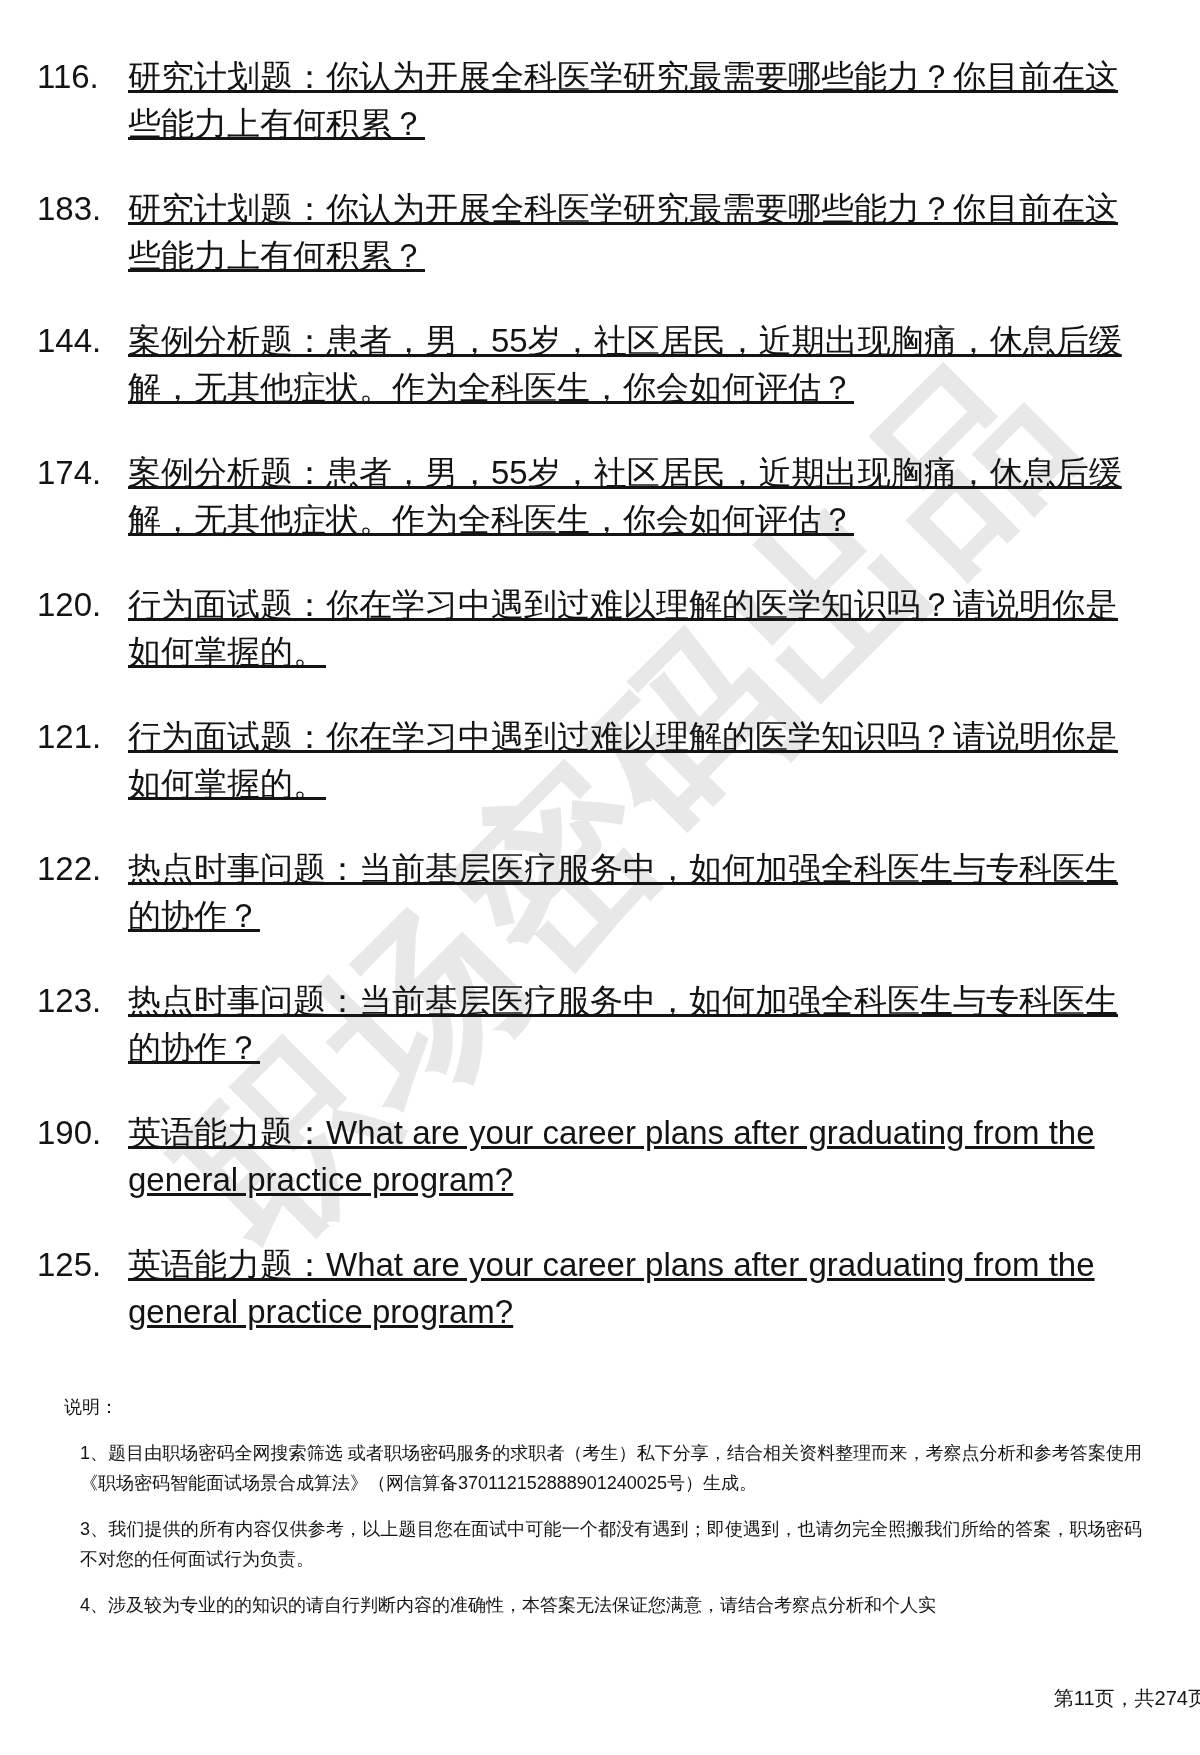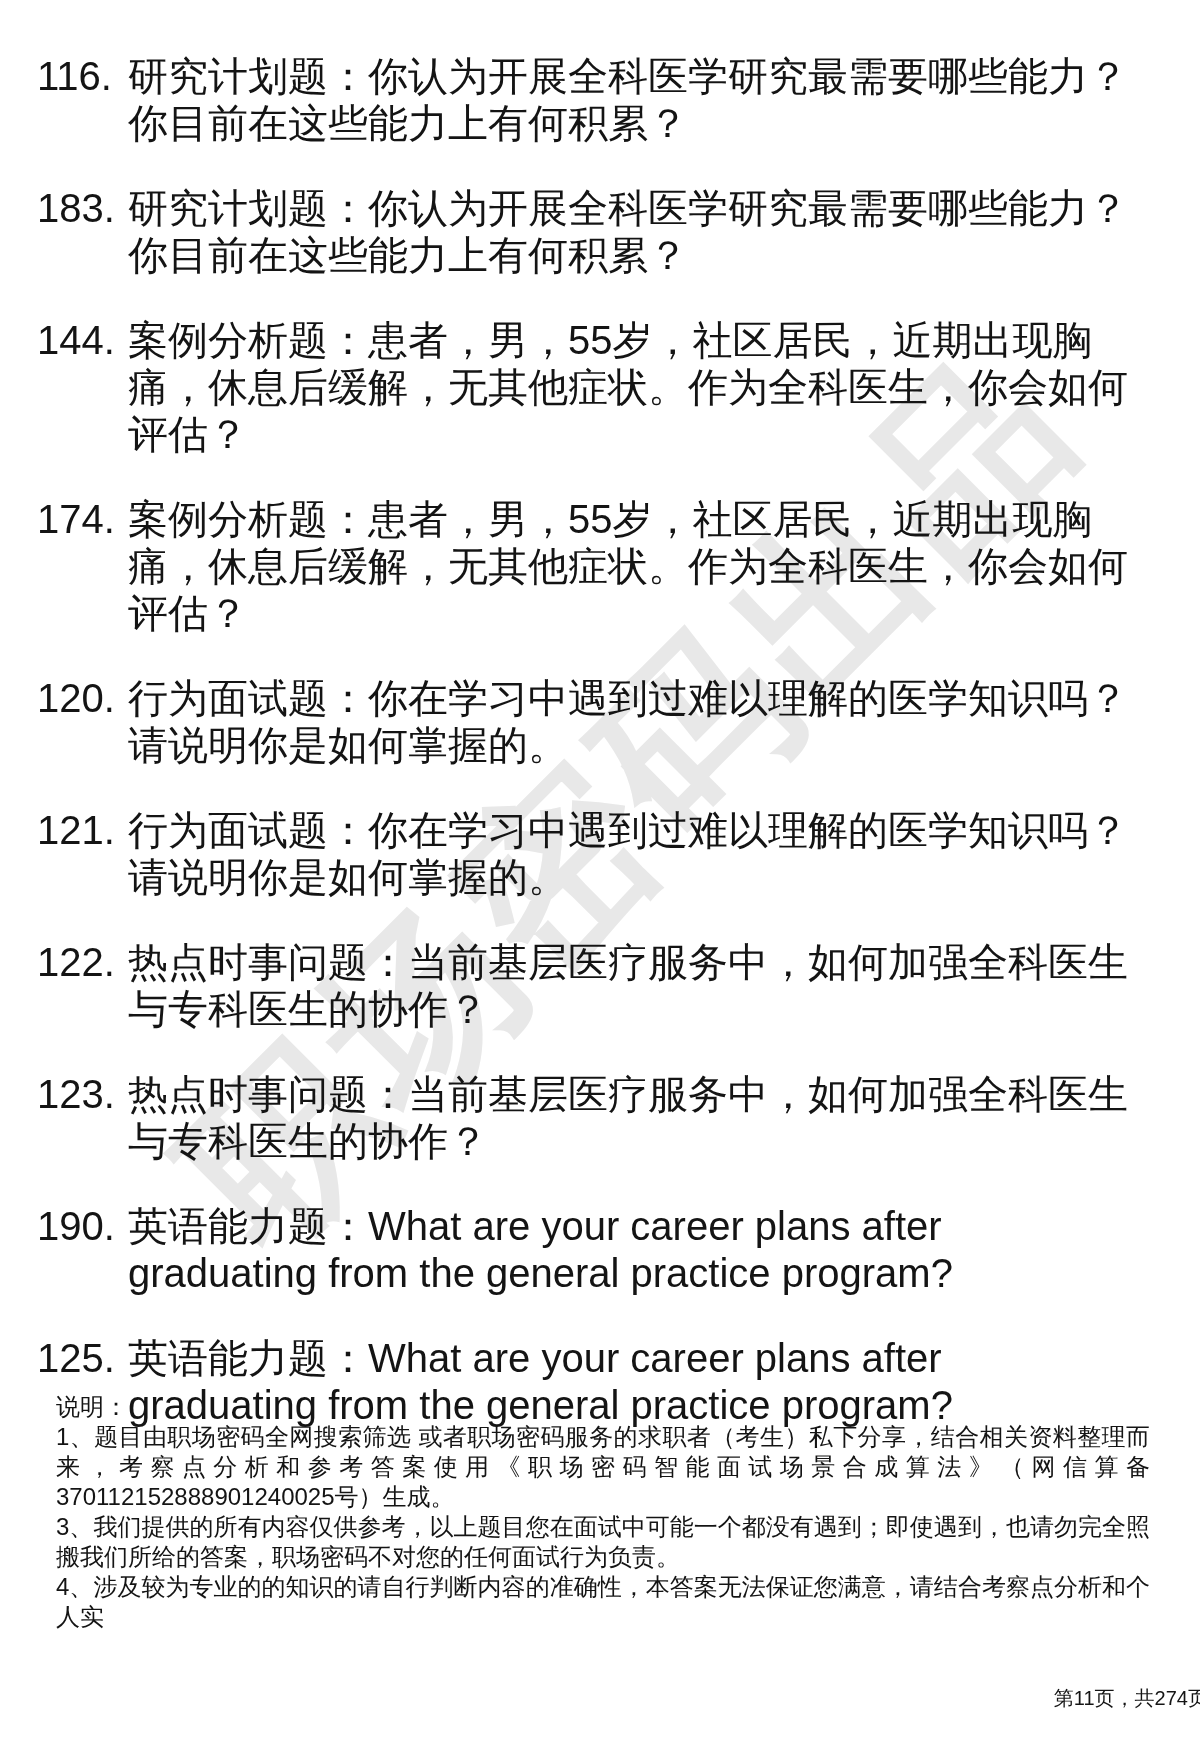--- a/index.html
+++ b/index.html
@@ -40,44 +40,45 @@
     top: 53px;
     width: 1130px;
     list-style: none;
     margin: 0;
     padding: 0;
   }
   .q {
     display: flex;
     align-items: flex-start;
     margin-bottom: 38px;
-    font-size: 40px;
+    font-size: 33px;
     line-height: 47px;
   }
   .qnum {
     flex: 0 0 91px;
   }
   .qtext {
     flex: 1 1 auto;
     max-width: 1002px;
+    text-decoration: underline;
   }
   .notes {
     position: absolute;
     z-index: 1;
-    left: 56px;
+    left: 64px;
     top: 1392px;
     width: 1094px;
-    font-size: 24px;
+    font-size: 18px;
     line-height: 30px;
   }
   .notes-title {
     margin: 0;
   }
   .note {
-    margin: 0;
+    margin: 16px;
     text-align: justify;
   }
   .footer {
     position: absolute;
     z-index: 1;
     left: 8px;
     top: 1678px;
     width: 100%;
     text-align: right;
     font-size: 20px;

